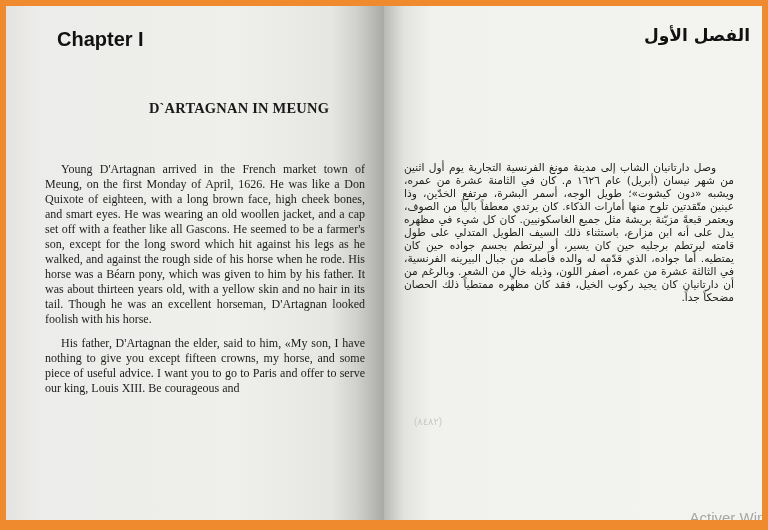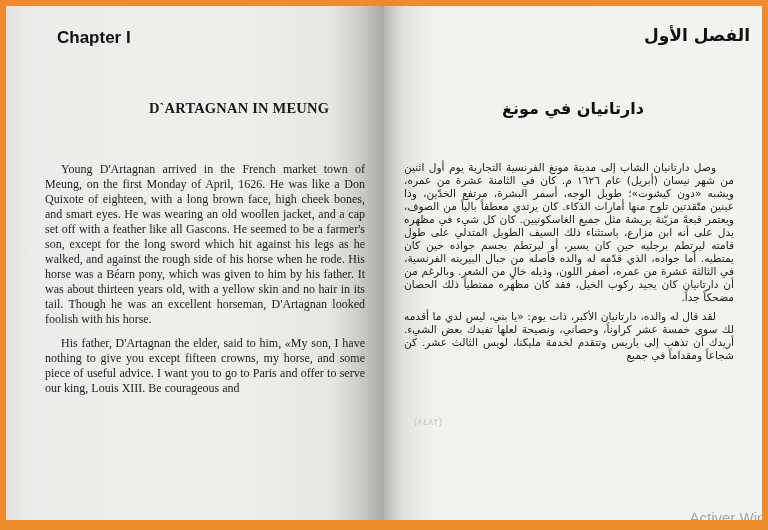--- a/index.html
+++ b/index.html
@@ -3,21 +3,21 @@
 <meta charset="utf-8">
 <style>
   html, body { margin:0; padding:0; }
   body { width:768px; height:530px; overflow:hidden; background:#f08a2e; position:relative; font-family:"Liberation Serif", serif; }
   .frame { position:absolute; left:6px; top:6px; width:756px; height:514px; overflow:hidden; }
   .page { position:absolute; top:0; height:514px; overflow:hidden; }
   .page-left { left:0; width:378px;
     background: linear-gradient(to right, #e4e3e0 0%, #ececea 8%, #efefec 60%, #e6e6e3 86%, #cfcfcc 93%, #a9a9a6 100%); }
   .page-right { left:378px; width:378px;
     background: linear-gradient(to right, #b8b8b5 0%, #e2e2df 5%, #f1f1ee 12%, #f3f3f0 100%); padding-left: 20px; }
-  .chapter-en { position:absolute; left:51px; top:22px; font-family:"Liberation Sans", sans-serif; font-weight:bold; font-size:17px; color:#111; }
+  .chapter-en { position:absolute; left:51px; top:22px; font-family:"Liberation Sans", sans-serif; font-weight:bold; font-size:20px; color:#111; }
   .title-en { position:absolute; left:0; width:378px; top:94px; text-align:center; font-weight:bold; font-size:14.5px; color:#1a1a1a; letter-spacing:0.2px;margin-left:44px; }
   .body-en { position:absolute; left:39px; width:320px; top:156px; font-size:12px; line-height:15px; color:#1c1c1c; text-align:justify; }
   .body-en p { margin:0; text-indent:16px; }
   .body-en p + p { margin-top:9px; }
   .chapter-ar { position:absolute; right:32px; top:19px; direction:rtl; font-family:"DejaVu Sans", sans-serif; font-weight:bold; font-size:17px; color:#111; }
   .title-ar { position:absolute; left:0; width:378px; top:93px; text-align:center; direction:rtl; font-family:"DejaVu Sans", sans-serif; font-weight:bold; font-size:16px; color:#111; }
   .body-ar { position:absolute; left:20px; width:330px; top:155px; direction:rtl; font-family:"DejaVu Sans", sans-serif; font-size:10.6px; line-height:13px; color:#1c1c1c; text-align:justify; }
   .body-ar p { margin:0; text-indent:18px; }
   .body-ar p + p { margin-top:6px; }
   .ghost-num { position:absolute; left:30px; top:410px; font-size:10px; color:#c8c8c5; font-family:Liberation Sans, sans-serif; }
@@ -31,21 +31,19 @@
     <div class="chapter-en">Chapter I</div>
     <div class="title-en">D`ARTAGNAN IN MEUNG</div>
     <div class="body-en">
       <p>Young D'Artagnan arrived in the French market town of Meung, on the first Monday of April, 1626. He was like a Don Quixote of eighteen, with a long brown face, high cheek bones, and smart eyes. He was wearing an old woollen jacket, and a cap set off with a feather like all Gascons. He seemed to be a farmer's son, except for the long sword which hit against his legs as he walked, and against the rough side of his horse when he rode. His horse was a Béarn pony, which was given to him by his father. It was about thirteen years old, with a yellow skin and no hair in its tail. Though he was an excellent horseman, D'Artagnan looked foolish with his horse.</p>
       <p>His father, D'Artagnan the elder, said to him, «My son, I have nothing to give you except fifteen crowns, my horse, and some piece of useful advice. I want you to go to Paris and offer to serve our king, Louis XIII. Be courageous and</p>
     </div>
   </div>
 
   <div class="page page-right">
     <div class="chapter-ar">الفصل الأول</div>
-    <div class="title-ar">دارتانيان في مونغ</div>
     <div class="body-ar">
       <p>وصل دارتانيان الشاب إلى مدينة مونغ الفرنسية التجارية يوم أول اثنين من شهر نيسان (أبريل) عام ١٦٢٦ م. كان في الثامنة عشرة من عمره، ويشبه «دون كيشوت»؛ طويل الوجه، أسمر البشرة، مرتفع الخدّين، وذا عينين متّقدتين تلوح منها أمارات الذكاء. كان يرتدي معطفاً بالياً من الصوف، ويعتمر قبعةً مزيّنة بريشة مثل جميع الغاسكونيين. كان كل شيء في مظهره يدل على أنه ابن مزارع، باستثناء ذلك السيف الطويل المتدلي على طول قامته ليرتطم برجليه حين كان يسير، أو ليرتطم بجسم جواده حين كان يمتطيه. أما جواده، الذي قدّمه له والده فأصله من جبال البيرينه الفرنسية، في الثالثة عشرة من عمره، أصفر اللون، وذيله خالٍ من الشعر. وبالرغم من أن دارتانيان كان يجيد ركوب الخيل، فقد كان مظهره ممتطياً ذلك الحصان مضحكاً جداً.</p>
-      <p>لقد قال له والده، دارتانيان الأكبر، ذات يوم: «يا بني، ليس لدي ما أقدمه لك سوى خمسة عشر كراوناً، وحصاني، ونصيحة لعلها تفيدك بعض الشيء. أريدك أن تذهب إلى باريس وتتقدم لخدمة مليكنا، لويس الثالث عشر. كن شجاعاً ومقداماً في جميع</p>
     </div>
     <div class="ghost-num">(٨٤٨٢)</div>
     <div class="watermark">Activer Windo</div>
   </div>
 </div>
 
 </body></html>

